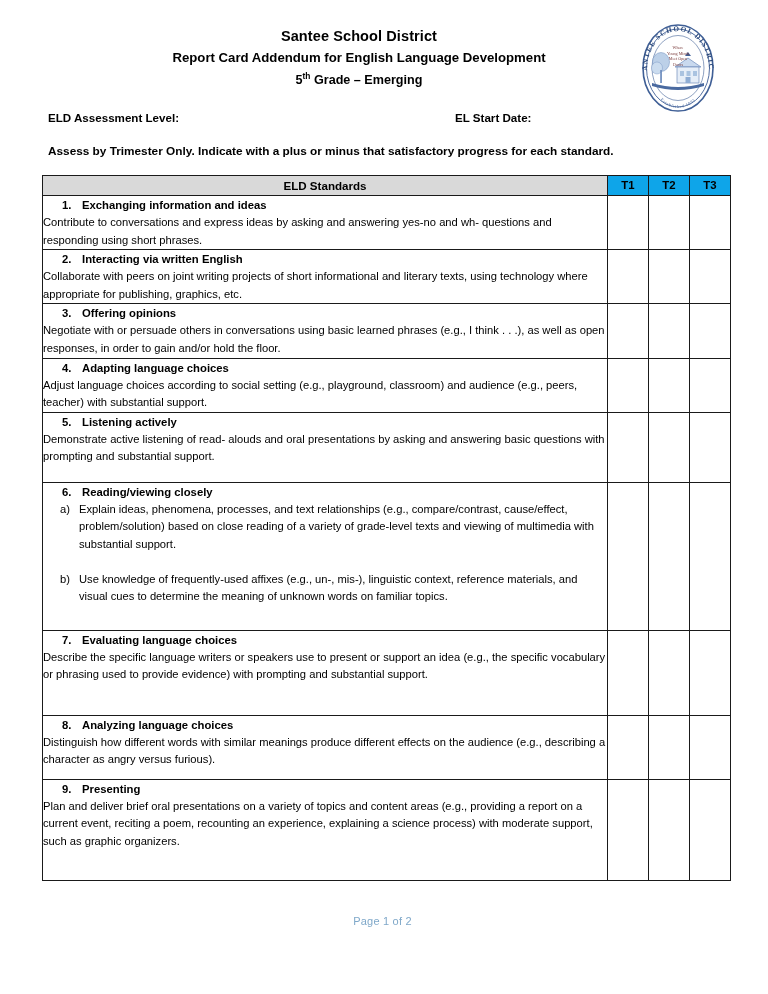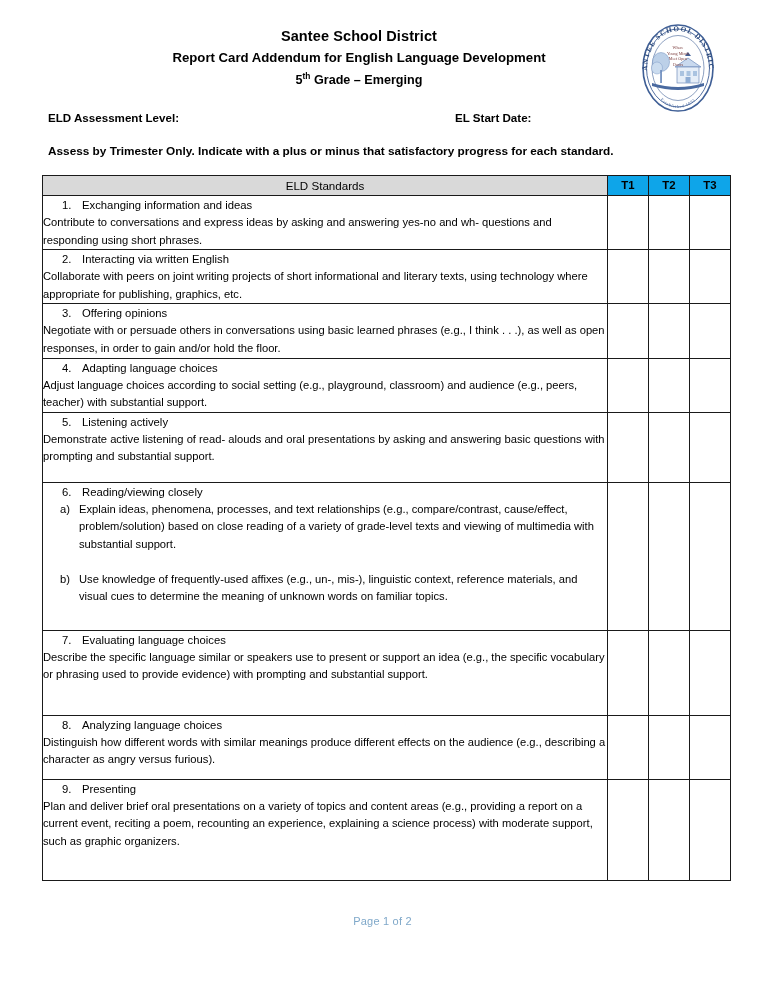--- a/index.html
+++ b/index.html
@@ -112,21 +112,21 @@
   }
   table.eld td, table.eld th {
     border: 1px solid #1a1a1a;
     vertical-align: top;
     padding: 0;
   }
   thead th.hdr-main {
     background: #d9d9d9;
     text-align: center;
     font-size: 11.6px;
-    font-weight: normal;
+    font-weight: bold;
     height: 19px;
     line-height: 19px;
     padding: 0;
     margin-top: 20px;
   }
   thead th.hdr-t {
     background: #0ea5e9;
     text-align: center;
     font-size: 11.4px;
     font-weight: bold;
@@ -137,21 +137,21 @@
   col.c-t    { width: 41px; }
 
   td.std-cell {
     padding: 3px 6px 5px 6px;
     font-size: 11.2px;
     line-height: 17.5px;
   }
   td.mark-cell { background:#fff; }
 
   .std-title {
-    font-weight: normal;
+    font-weight: bold;
     font-size: 11.3px;
     padding-left: 19px;
     line-height: 18px;
   }
   .std-title .num {
     display: inline-block;
     width: 20px;
   }
   .std-body {
     font-size: 11.2px;
@@ -342,21 +342,21 @@
             </div>
           </td>
           <td class="mark-cell thick-top"></td>
           <td class="mark-cell thick-top"></td>
           <td class="mark-cell thick-top"></td>
         </tr>
 
         <tr class="r7">
           <td class="std-cell thick-top">
             <div class="std-title"><span class="num">7.</span><span>Evaluating language choices</span></div>
-            <div class="std-body">Describe the specific language similar or speakers use to present or support an idea (e.g., the specific vocabulary or phrasing used to provide evidence) with prompting and substantial support.</div>
+            <div class="std-body">Describe the specific language writers or speakers use to present or support an idea (e.g., the specific vocabulary or phrasing used to provide evidence) with prompting and substantial support.</div>
           </td>
           <td class="mark-cell thick-top"></td>
           <td class="mark-cell thick-top"></td>
           <td class="mark-cell thick-top"></td>
         </tr>
 
         <tr class="r8">
           <td class="std-cell thick-top">
             <div class="std-title"><span class="num">8.</span><span>Analyzing language choices</span></div>
             <div class="std-body">Distinguish how different words with similar meanings produce different effects on the audience (e.g., describing a character as angry versus furious).</div>

